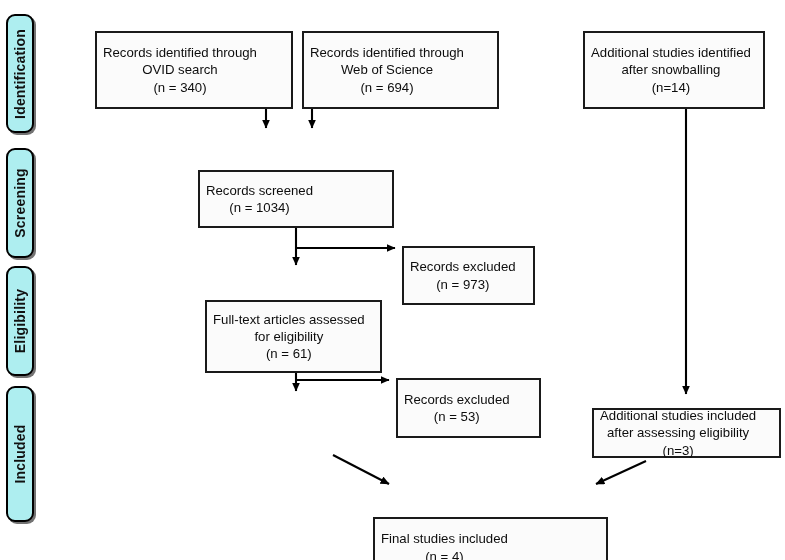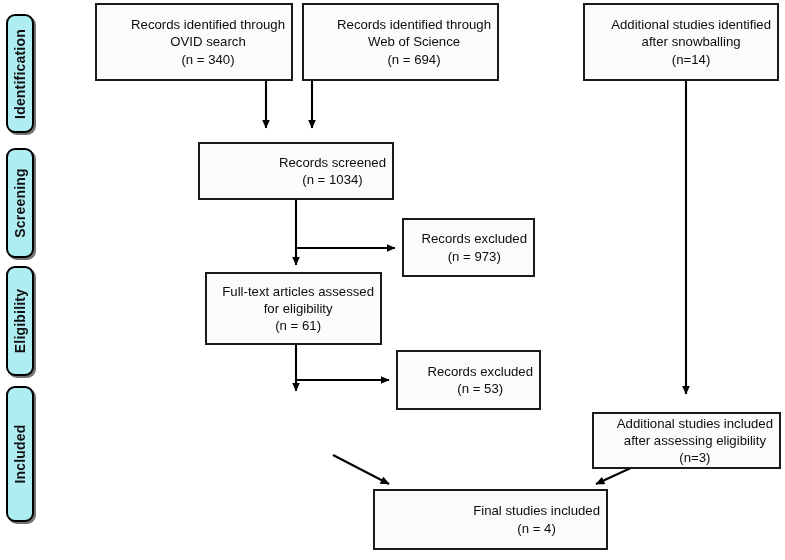--- a/index.html
+++ b/index.html
@@ -50,23 +50,24 @@
   }
 
   
   .node {
     position: absolute;
     box-sizing: border-box;
     background: #fbfbfb;
     border: 2px solid #1a1a1a;
     display: flex;
     align-items: center;
-    justify-content: flex-end;
+    justify-content: flex-start;
     text-align: center;
     padding: 8px 6px;
+    margin-top: 28px;
   }
   .node .node-text {
     font-size: 13.2px;
     line-height: 1.30;
     color: #0d0d0d;
     white-space: pre-line;
   }
 </style>
 </head>
 <body>
@@ -120,21 +121,21 @@
 OVID search
 (n = 340)</span>
   </div>
 
   <div class="node" style="left:302px; top:3px; width:197px; height:78px;">
     <span class="node-text">Records identified through
 Web of Science
 (n = 694)</span>
   </div>
 
-  <div class="node" style="left:583px; top:3px; width:196px; height:78px;">
+  <div class="node" style="left:583px; top:3px; width:182px; height:78px;">
     <span class="node-text">Additional studies identified
 after snowballing
 (n=14)</span>
   </div>
 
   <div class="node" style="left:198px; top:142px; width:196px; height:58px;">
     <span class="node-text">Records screened
 (n = 1034)</span>
   </div>
 
@@ -148,21 +149,21 @@
 for eligibility
 (n = 61)</span>
   </div>
 
   <div class="node" style="left:396px; top:350px; width:145px; height:60px;">
     <span class="node-text">Records excluded
 (n = 53)</span>
   </div>
 
 
-  <div class="node" style="left:592px; top:412px; width:189px; height:57px;">
+  <div class="node" style="left:592px; top:380px; width:189px; height:50px;">
     <span class="node-text">Additional studies included
 after assessing eligibility
 (n=3)</span>
   </div>
 
   <div class="node" style="left:373px; top:489px; width:235px; height:61px;">
     <span class="node-text">Final studies included
 (n = 4)</span>
   </div>
 

